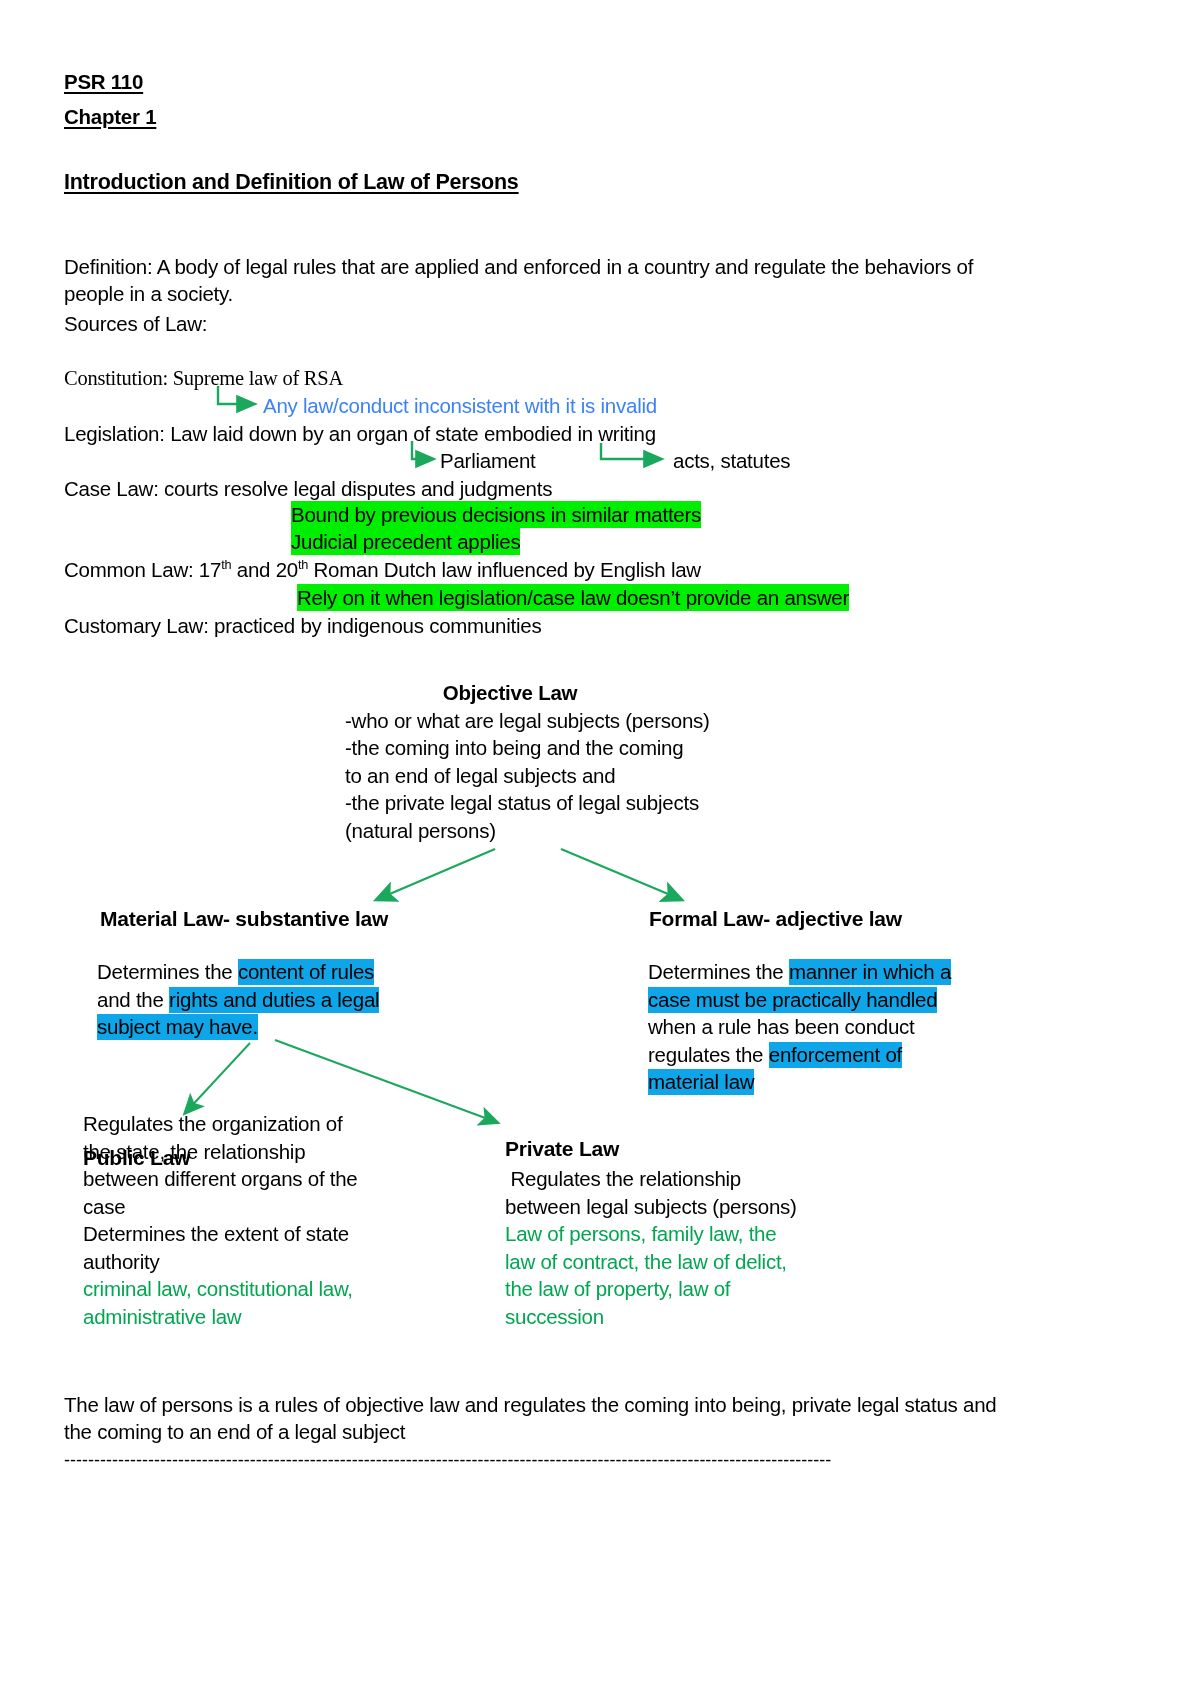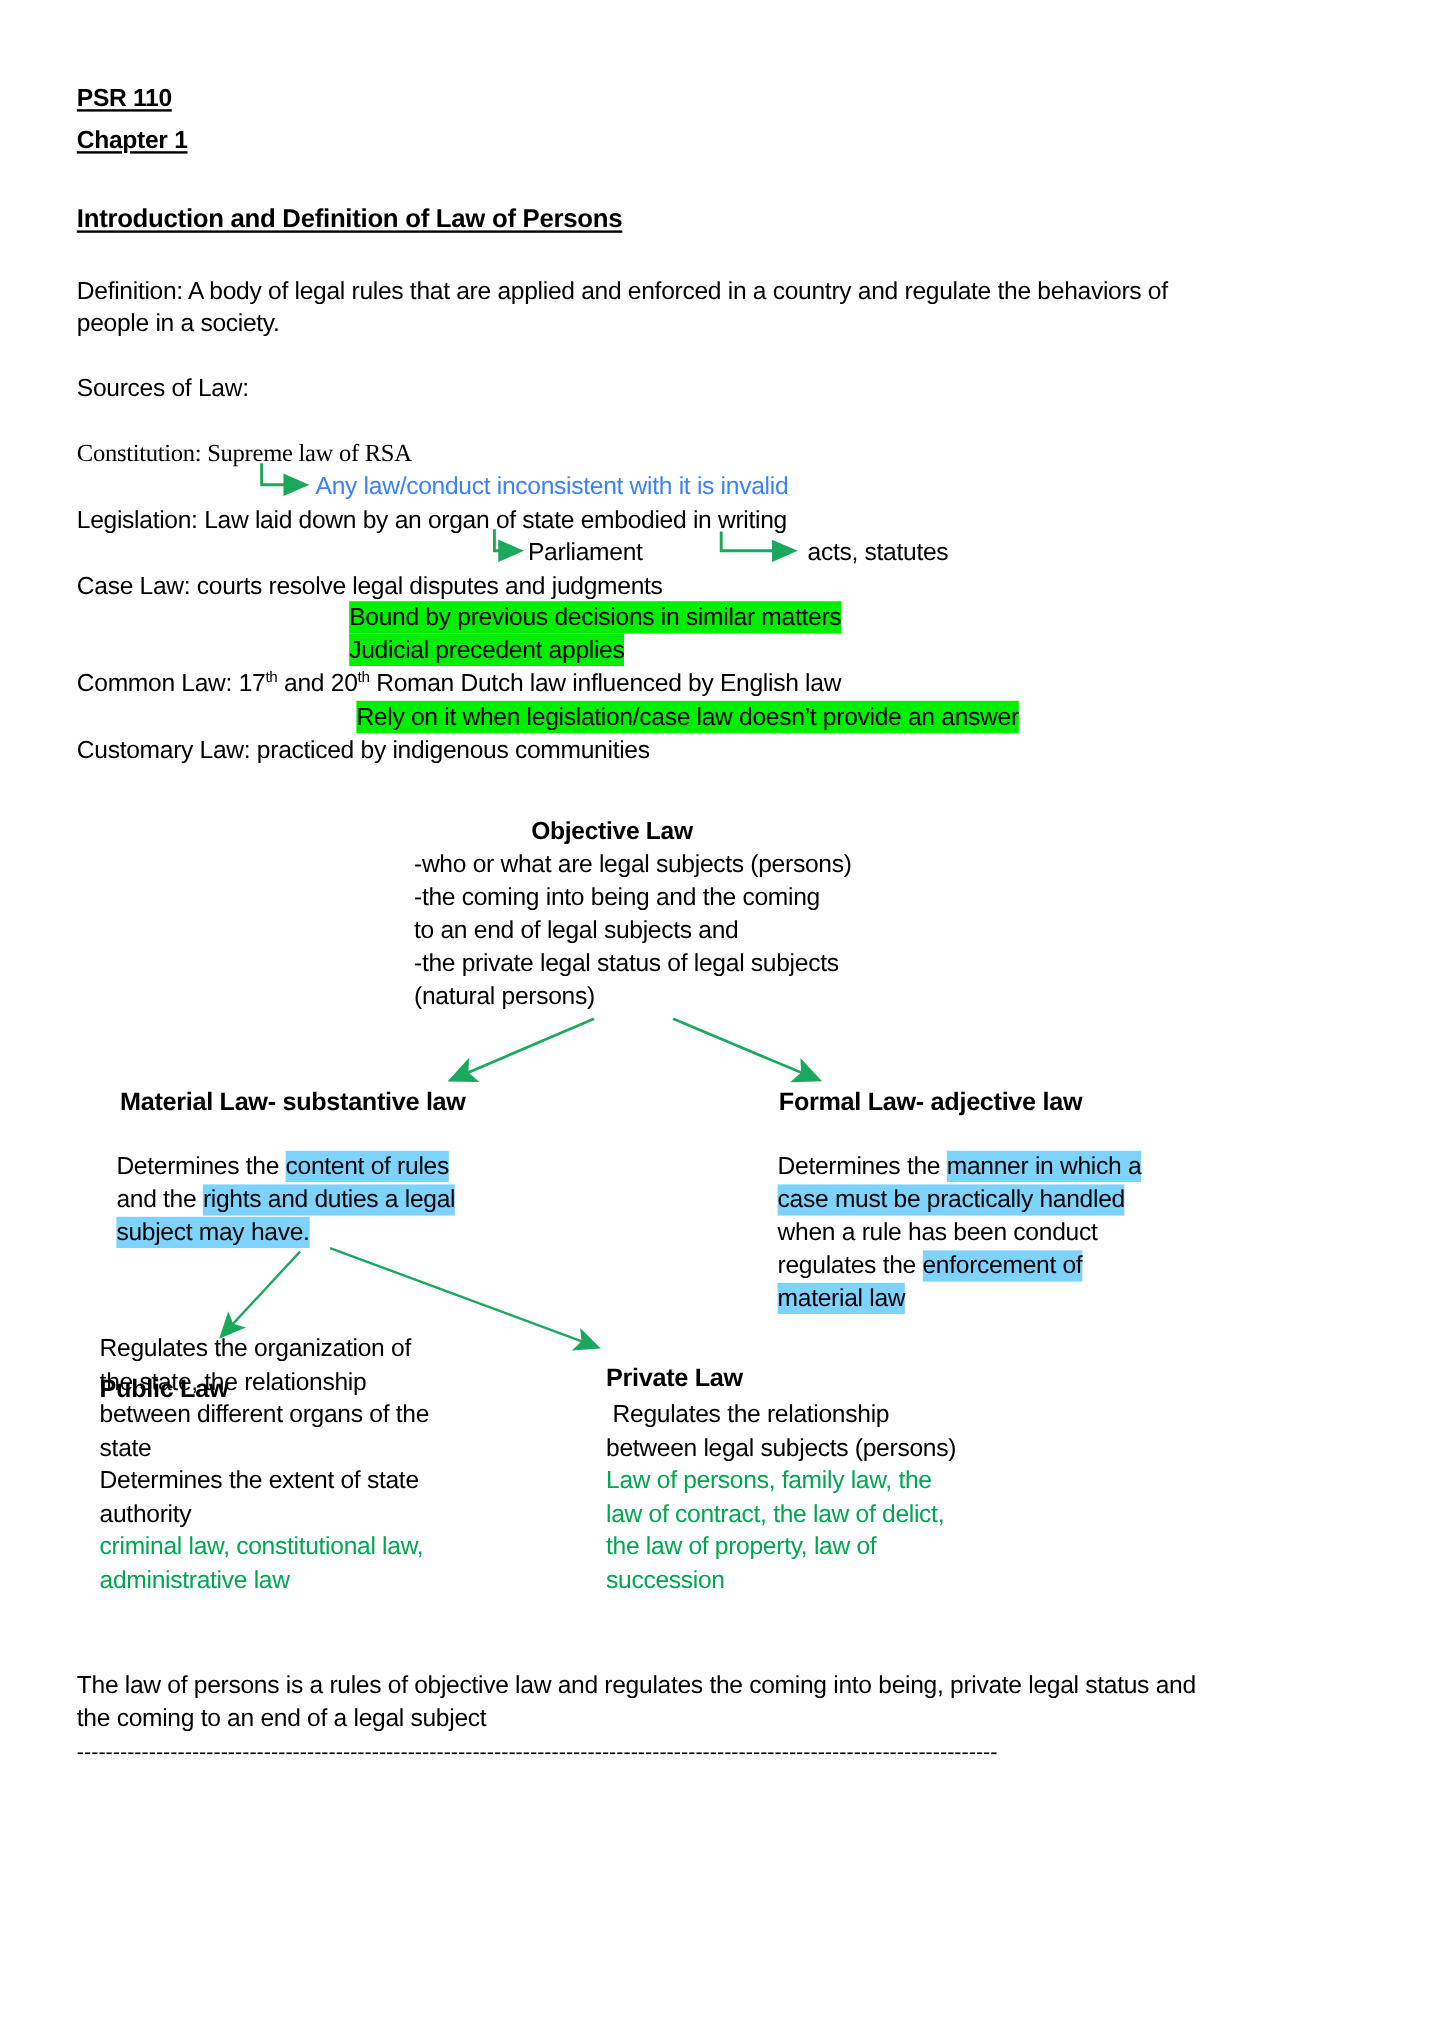--- a/index.html
+++ b/index.html
@@ -18,41 +18,41 @@
   .ul { text-decoration:underline; text-underline-offset:3px; }
   .green { color:#3b82f6; }
   .hl { background:#00EE00; }
   sup { font-size:0.62em; vertical-align:super; line-height:0; }
 
   .blk { position:absolute; }
   .blk .ln { white-space:pre; font-size:20.5px; line-height:27.5px; letter-spacing:-0.25px; }
   .blk .ln.bold { font-weight:bold; }
   .blk .ln.green { color:#00A650; }
 
-  .hlspan { background:#7dd3fc; padding:1px 0 2px 0; }
+  .hlspan { background:#0ea5e9; padding:1px 0 2px 0; }
 
   svg.arrows { position:absolute; left:0; top:0; width:1200px; height:1696px; pointer-events:none; }
 
   .para { position:absolute; font-size:20.5px; line-height:31px; letter-spacing:-0.25px; }
 
   .dashes { position:absolute; white-space:nowrap; overflow:hidden; font-size:18px;
             letter-spacing:0px; color:#000; font-family:"Liberation Sans", sans-serif; }
 </style>
 </head>
 <body>
 
 <div class="page">
 
   <div class="t bold ul" style="left:64px; top:68px;">PSR 110</div>
   <div class="t bold ul" style="left:64px; top:103px;">Chapter 1</div>
 
   <div class="t bold ul" style="left:64px; top:169px; font-size:21.5px;">Introduction and Definition of Law of Persons</div>
 
   <div class="para" style="left:64px; top:229px; width:980px;">
-    <div class="t" style="position:static;">Definition: A body of legal rules that are applied and enforced in a country and regulate the behaviors of</div>
+    <div class="t" style="position:static;margin-top:24px;">Definition: A body of legal rules that are applied and enforced in a country and regulate the behaviors of</div>
     <div class="t" style="position:static;">people in a society.</div>
   </div>
 
   <div class="t" style="left:64px; top:310px;">Sources of Law:</div>
 
   <div class="t" style="left:64px; top:365px;font-family:Liberation Serif, serif;">Constitution: Supreme law of RSA</div>
   <div class="t green" style="left:263px; top:392px;">Any law/conduct inconsistent with it is invalid</div>
 
   <div class="t" style="left:64px; top:420px;">Legislation: Law laid down by an organ of state embodied in writing</div>
   <div class="t" style="left:440px; top:447px;">Parliament</div>
@@ -91,21 +91,21 @@
     <div class="ln">when a rule has been conduct</div>
     <div class="ln"><span>regulates the </span><span class="hlspan">enforcement of</span></div>
     <div class="ln"><span class="hlspan">material law</span></div>
   </div>
 
   <div class="t bold" style="left:83px; top:1144px; font-size:21px;text-align:center;">Public Law</div>
   <div class="blk" style="left:83px; top:1110px; width:340px;">
     <div class="ln">Regulates the organization of</div>
     <div class="ln">the state, the relationship</div>
     <div class="ln">between different organs of the</div>
-    <div class="ln">state</div>
+    <div class="ln">case</div>
     <div class="ln">Determines the extent of state</div>
     <div class="ln">authority</div>
     <div class="ln green">criminal law, constitutional law,</div>
     <div class="ln green">administrative law</div>
   </div>
 
   <div class="t bold" style="left:505px; top:1135px; font-size:21px;">Private Law</div>
   <div class="blk" style="left:505px; top:1165px; width:340px;">
     <div class="ln"> Regulates the relationship</div>
     <div class="ln">between legal subjects (persons)</div>

